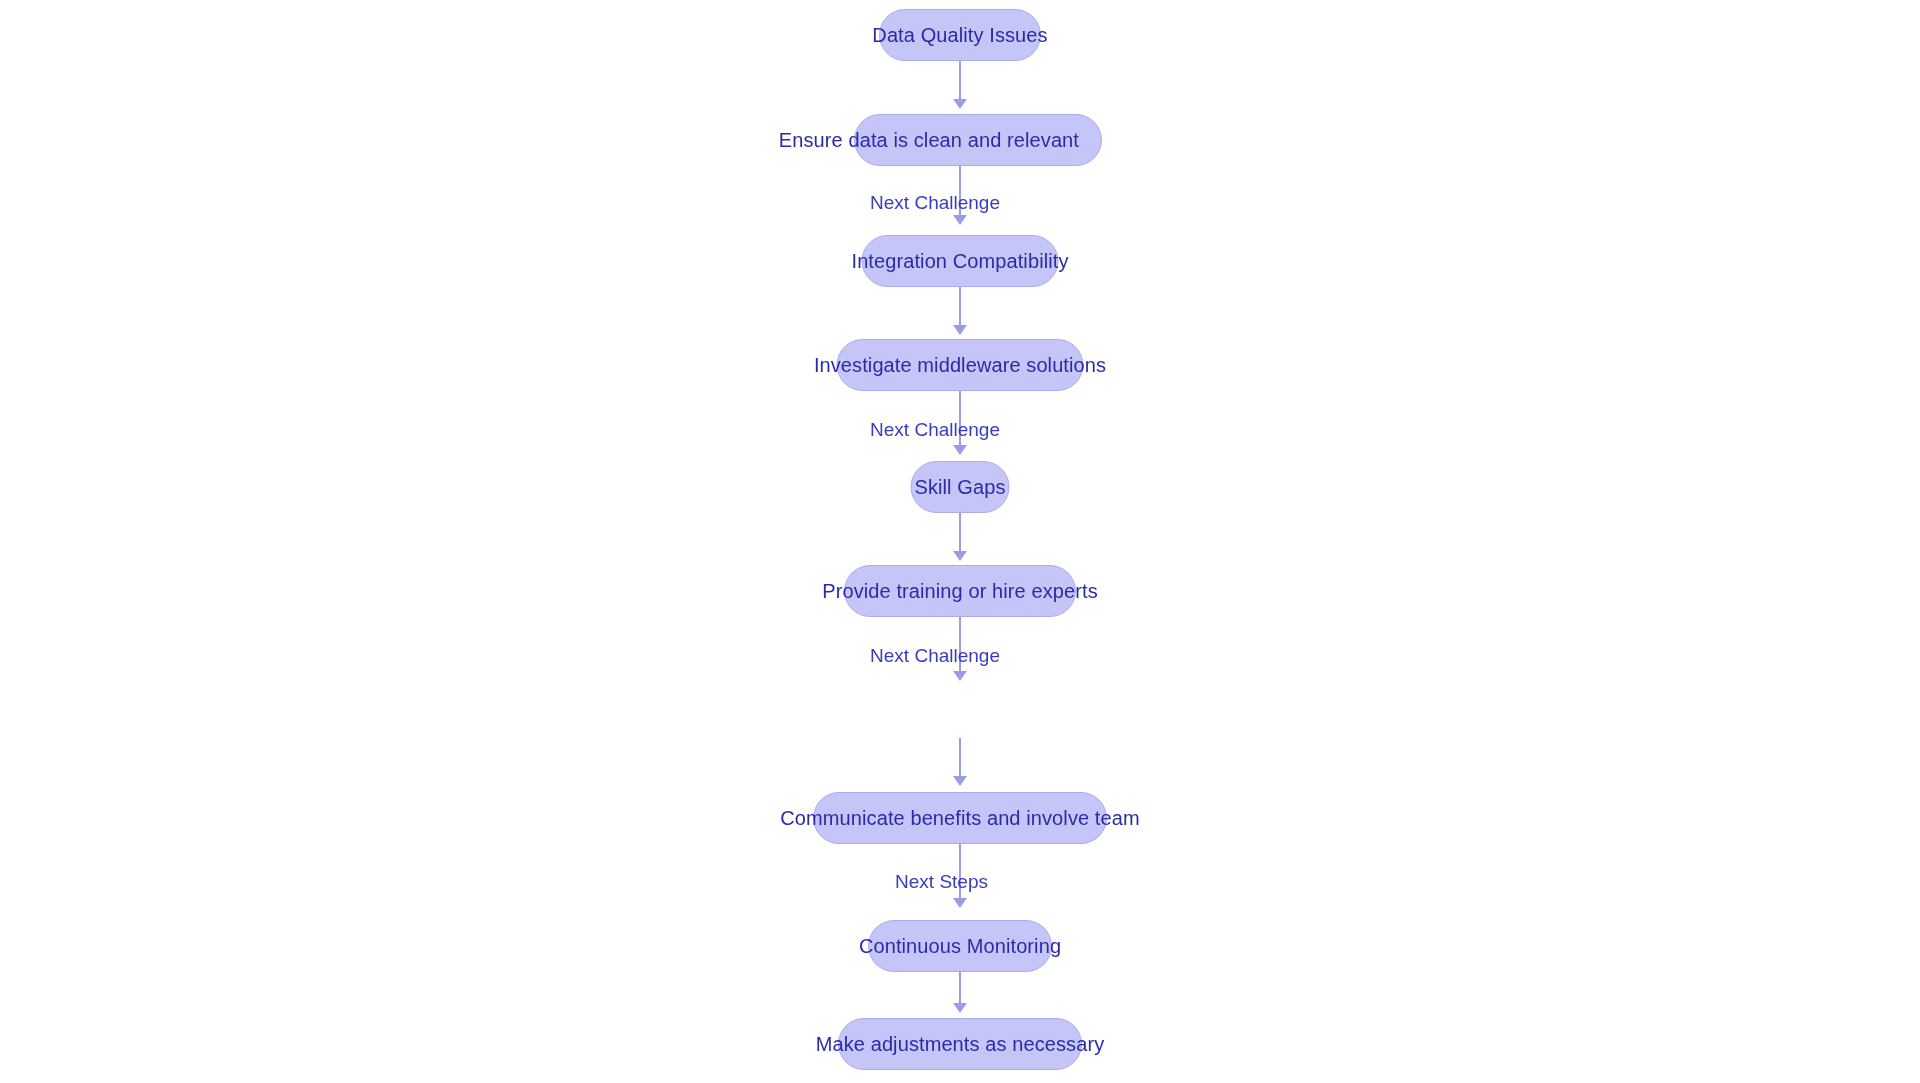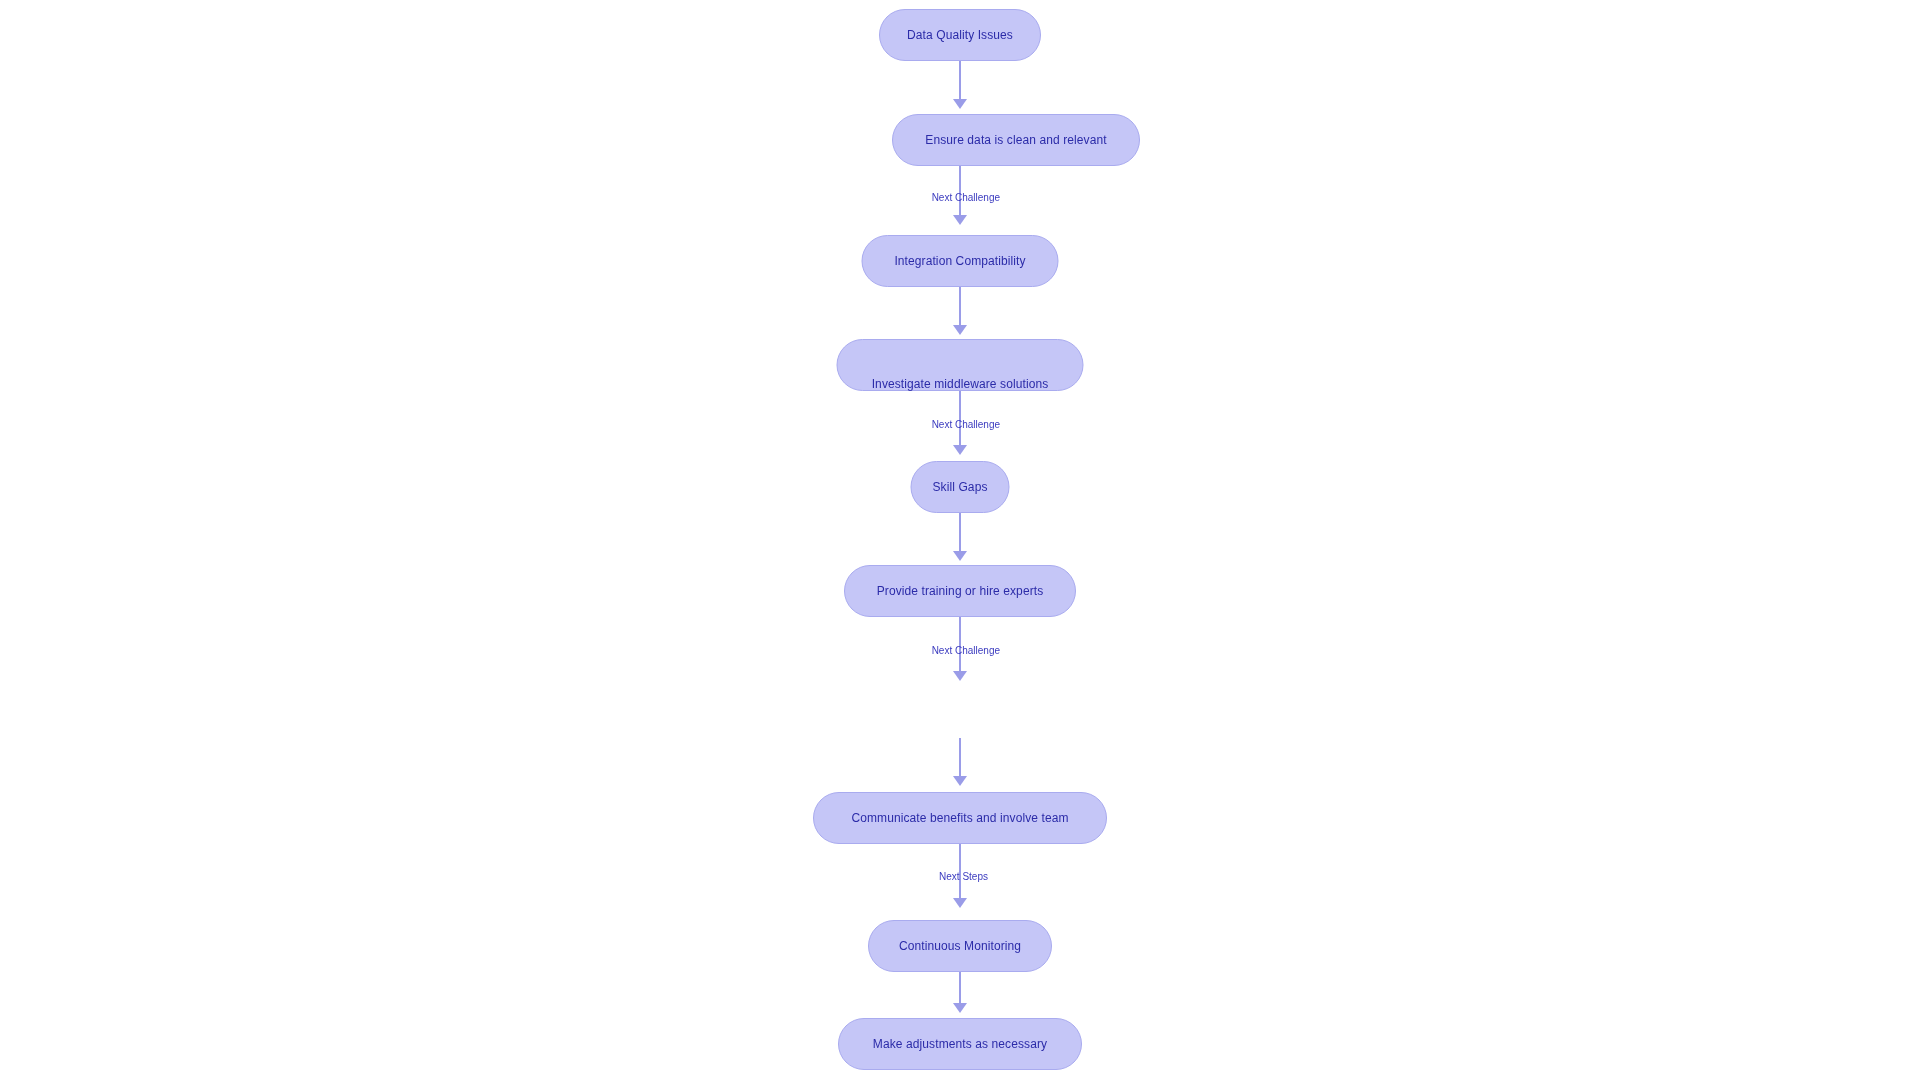--- a/index.html
+++ b/index.html
@@ -33,21 +33,21 @@
     background: #c5c6f7;
     border: 1px solid #a9abef;
     display: flex;
     align-items: center;
     justify-content: center;
     padding: 0 22px;
     white-space: nowrap;
   }
   .node-label {
     color: #2b2ba8;
-    font-size: 12px;
+    font-size: 20px;
     font-family: "Liberation Sans", sans-serif;
     letter-spacing: 0.1px;
     line-height: 1;
   }
 
   
   .connector {
     position: absolute;
     left: 960px;
     width: 2px;
@@ -63,21 +63,21 @@
     border-left: 7px solid transparent;
     border-right: 7px solid transparent;
     border-top: 10px solid #9a9ce8;
   }
 
   
   .edge-label {
     position: absolute;
     transform: translateX(-100%);
     color: #3b3bbf;
-    font-size: 10px;
+    font-size: 19px;
     font-family: "Liberation Sans", sans-serif;
     white-space: nowrap;
     line-height: 1;
   }
 </style>
 </head>
 <body>
 
 <div id="flow-canvas">
     <div class="connector" style="top: 61px; height: 38px;"></div>
@@ -94,27 +94,27 @@
     <div class="arrowhead" style="top: 325px;"></div>
     <div class="arrowhead" style="top: 445px;"></div>
     <div class="arrowhead" style="top: 551px;"></div>
     <div class="arrowhead" style="top: 671px;"></div>
     <div class="arrowhead" style="top: 776px;"></div>
     <div class="arrowhead" style="top: 898px;"></div>
     <div class="arrowhead" style="top: 1003px;"></div>
     <div class="node" style="left: 960px; top: 9px; width: 162px;">
       <span class="node-label">Data Quality Issues</span>
     </div>
-    <div class="node" style="left: 1016px; top: 114px; width: 248px;">
+    <div class="node" style="left: 978px; top: 114px; width: 248px; justify-content: flex-end;">
       <span class="node-label">Ensure data is clean and relevant</span>
     </div>
     <div class="node" style="left: 960px; top: 235px; width: 197px;">
       <span class="node-label">Integration Compatibility</span>
     </div>
-    <div class="node" style="left: 960px; top: 339px; width: 247px; align-items: flex-end;">
+    <div class="node" style="left: 960px; top: 339px; width: 247px;">
       <span class="node-label">Investigate middleware solutions</span>
     </div>
     <div class="node" style="left: 960px; top: 461px; width: 99px; justify-content: center;">
       <span class="node-label">Skill Gaps</span>
     </div>
     <div class="node" style="left: 960px; top: 565px; width: 232px; text-align: center;">
       <span class="node-label">Provide training or hire experts</span>
     </div>
     <div class="node" style="left: 960px; top: 792px; width: 294px;">
       <span class="node-label">Communicate benefits and involve team</span>

